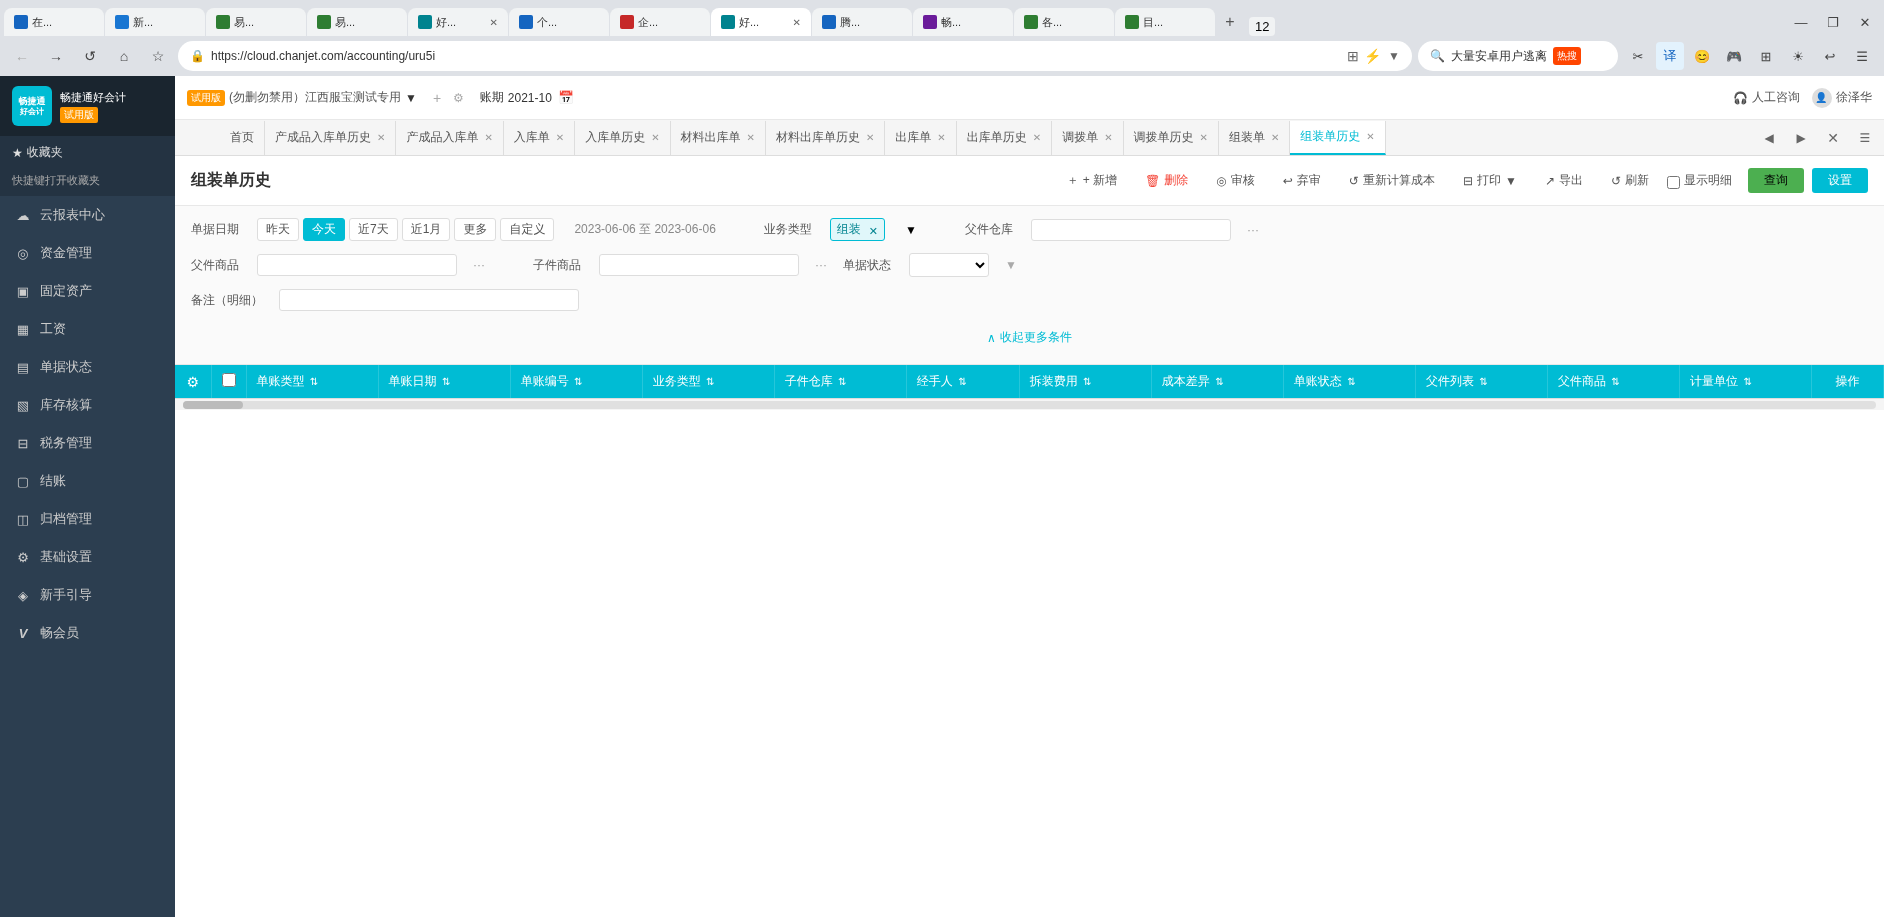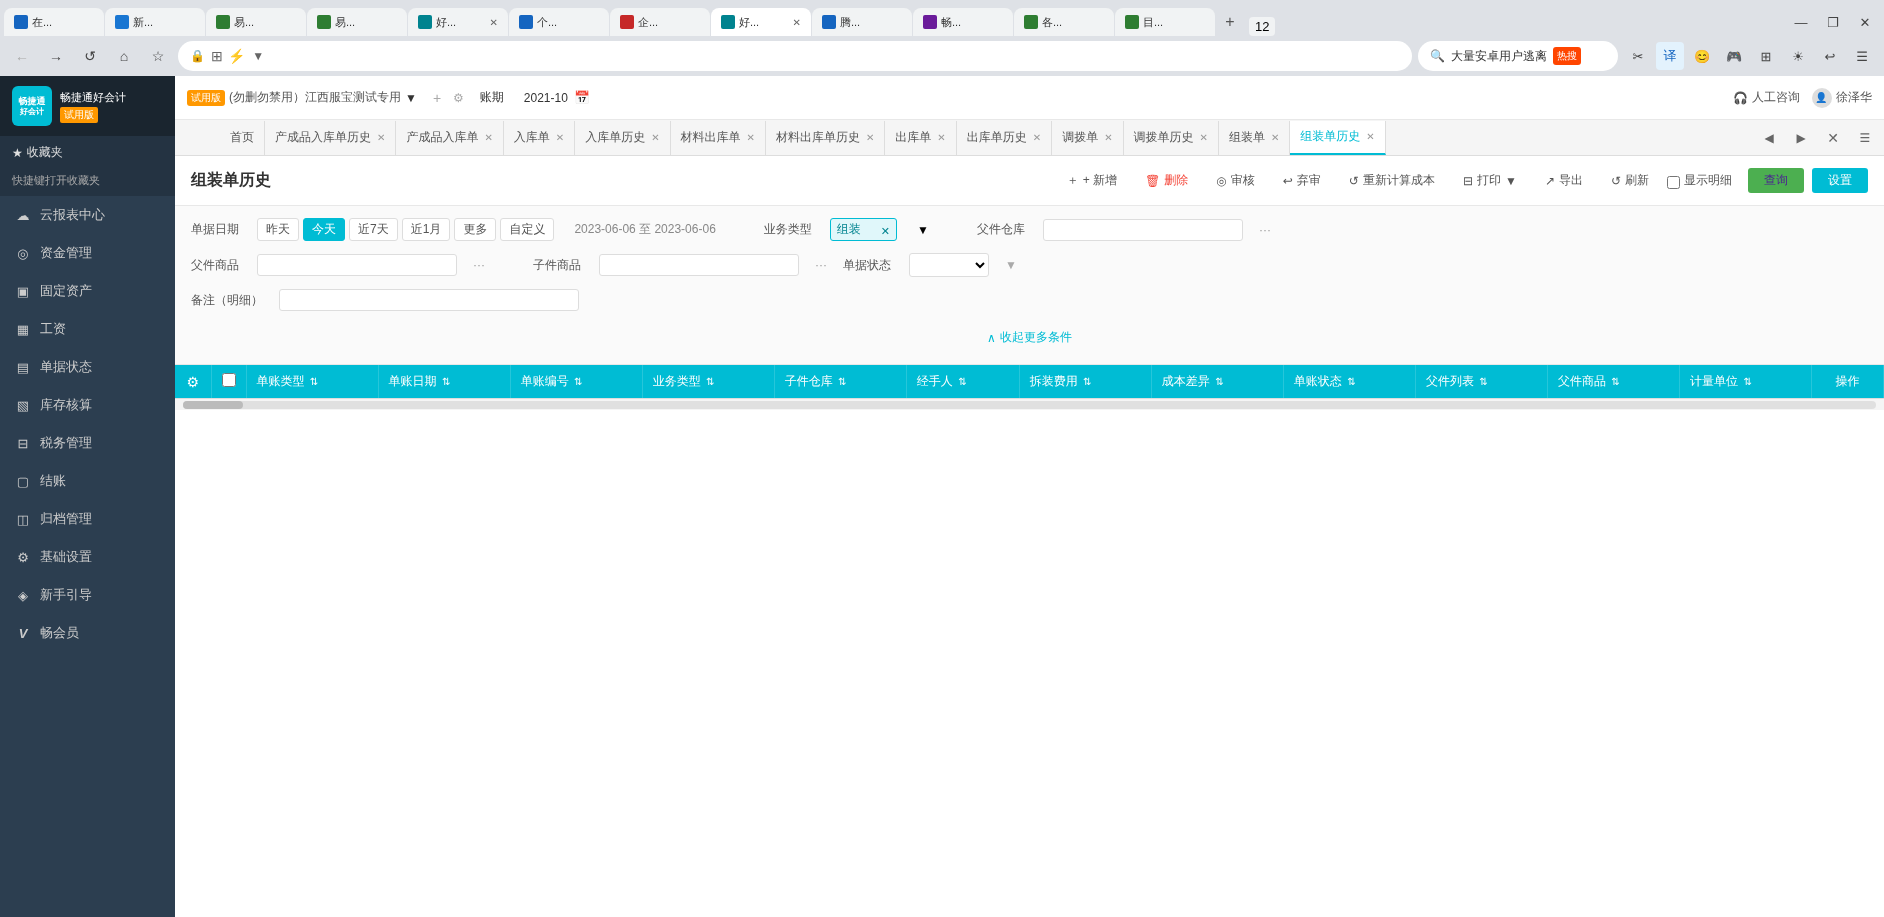--- a/index.html
+++ b/index.html
@@ -77,21 +77,21 @@
 
     
     .filter-area { padding: 12px 16px; border-bottom: 1px solid #e8e8e8; background: #fafafa; }
     .filter-row { display: flex; align-items: center; gap: 16px; margin-bottom: 12px; }
     .filter-row:last-child { margin-bottom: 0; }
     .filter-label { color: #555; font-size: 12px; min-width: 50px; }
     .date-filter { display: flex; align-items: center; gap: 4px; }
     .date-btn { padding: 2px 8px; border: 1px solid #ddd; border-radius: 3px; font-size: 12px; color: #555; cursor: pointer; background: #fff; }
     .date-btn.active { background: #00bcd4; color: #fff; border-color: #00bcd4; }
     .date-range { font-size: 12px; color: #888; margin-left: 4px; }
-    .filter-tag { display: flex; align-items: flex-end; background: #e0f7fa; border: 1px solid #00bcd4; border-radius: 3px; padding: 2px 6px; font-size: 12px; color: #00838f; gap: 20px; }
+    .filter-tag { display: flex; align-items: flex-end; background: #e0f7fa; border: 1px solid #00bcd4; border-radius: 3px; padding: 2px 6px; font-size: 12px; color: #00838f; gap: 8px; }
     .filter-tag-close { cursor: pointer; color: #00838f; font-size: 11px; }
     .filter-input { border: 1px solid #ddd; border-radius: 3px; padding: 3px 8px; font-size: 12px; min-width: 120px; outline: none; }
     .filter-dropdown { border: 1px solid #ddd; border-radius: 3px; padding: 3px 8px; font-size: 12px; min-width: 80px; background: #fff; }
     .filter-dots { color: #999; cursor: pointer; }
 
     .collapse-bar { display: flex; align-items: center; justify-content: center; padding: 6px; color: #00bcd4; cursor: pointer; font-size: 12px; gap: 4px; }
 
     
     .data-table-wrapper { overflow: auto; }
     .data-table { width: 100%; border-collapse: collapse; }
@@ -175,20 +175,21 @@
   </div>
 
   <div class="browser-addressbar">
     <div class="nav-btn disabled">←</div>
     <div class="nav-btn">→</div>
     <div class="nav-btn">↺</div>
     <div class="nav-btn">⌂</div>
     <div class="nav-btn">☆</div>
     <div class="address-box">
       <span class="lock-icon">🔒</span>
+      <span class="address-url">https://cloud.chanjet.com/accounting/uru5i</span>
       <span style="font-size:14px;color:#666;">⊞</span>
       <span style="font-size:14px;color:#f90;">⚡</span>
       <span style="font-size:12px;color:#666;">▼</span>
     </div>
     <div class="search-box">
       <span style="color:#666;">🔍</span>
       <span>大量安卓用户逃离</span>
       <span class="hot-tag">热搜</span>
     </div>
     <div class="toolbar-icons">
@@ -287,21 +288,21 @@
         <span>▼</span>
       </div>
       <div style="display:flex;align-items:center;gap:4px;margin-left:8px;">
         <span style="font-size:14px;color:#aaa;">+</span>
       </div>
       <div style="display:flex;align-items:center;gap:4px;margin-left:4px;">
         <span style="color:#aaa;">⚙</span>
       </div>
       <div class="period-selector">
         <span>账期</span>
-        <span style="margin-left:16px;">2021-10</span>
+        <span style="margin-left:0;">2021-10</span>
         <span style="font-size:13px;margin-left:2px;">📅</span>
       </div>
       <div class="top-bar-right">
         <div class="user-service">
           <span>🎧</span>
           <span>人工咨询</span>
         </div>
         <div class="user-name">
           <span style="width:20px;height:20px;border-radius:50%;background:#ddd;display:inline-flex;align-items:center;justify-content:center;font-size:10px;">👤</span>
           <span>徐泽华</span>
@@ -407,21 +408,21 @@
           </button>
           <button class="action-btn">
             <span>↺</span>
             <span>刷新</span>
           </button>
           <div class="display-detail-checkbox">
             <input type="checkbox" style="width: 13px; height: 13px;">
             <span>显示明细</span>
           </div>
 
-          <button class="action-btn" style="background:#4caf50;color:#4c1d95;border-radius:3px;padding:4px 16px;margin-left:8px;">
+          <button class="action-btn" style="background:#4caf50;color:#000000;border-radius:3px;padding:4px 16px;margin-left:8px;">
             <span>查询</span>
           </button>
           <button class="action-btn" style="background:#00bcd4;color:#fff;border-radius:3px;padding:4px 16px;">
             <span>设置</span>
           </button>
         </div>
       </div>
 
       <div class="filter-area">
 

